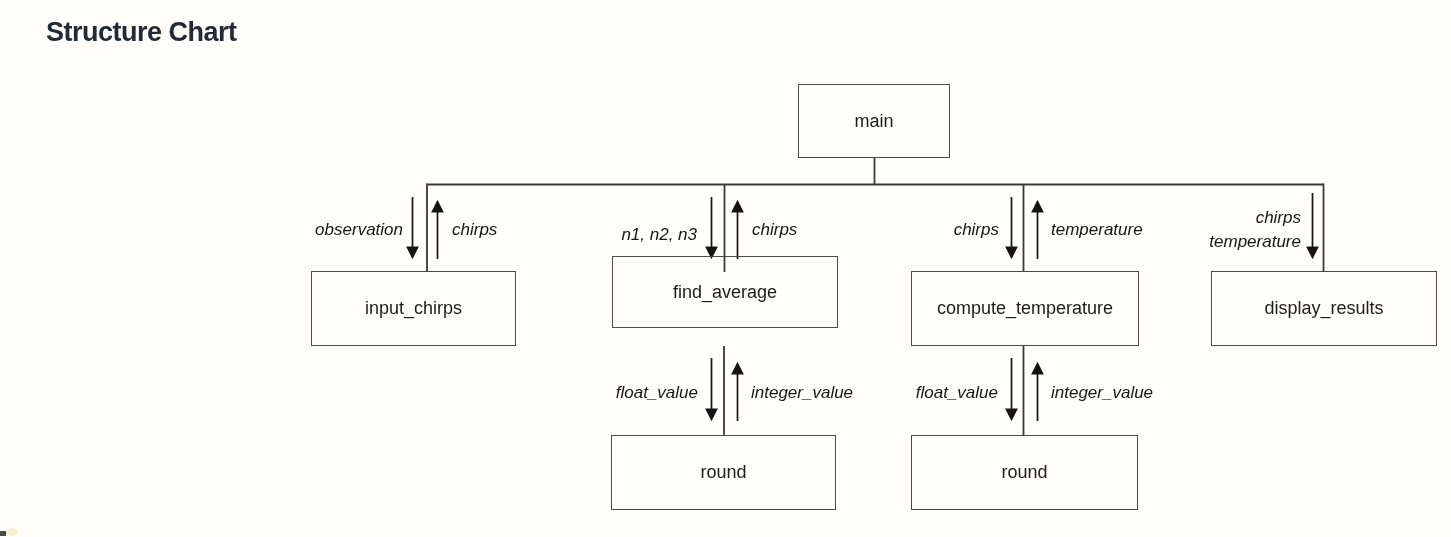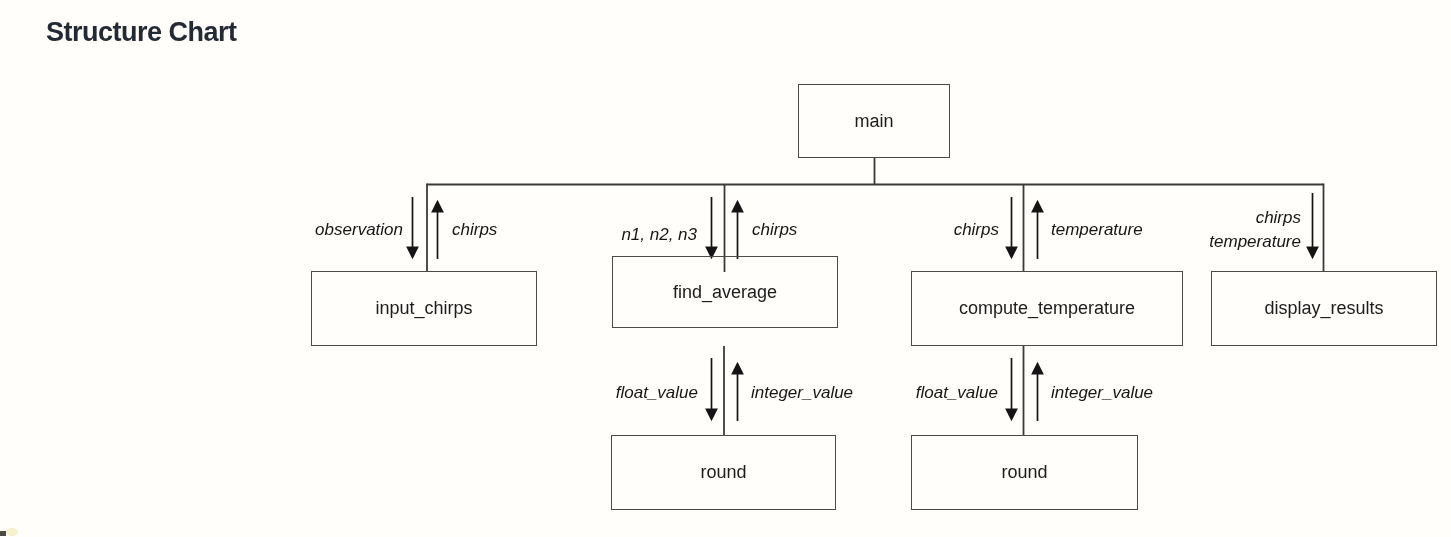--- a/index.html
+++ b/index.html
@@ -33,23 +33,23 @@
     position: absolute;
     border: 1.5px solid #4a4a4a;
     background: transparent;
     display: flex;
     align-items: center;
     justify-content: center;
     font-size: 18px;
     color: #1c1c1c;
   }
   .node-main               { left: 798px;  top: 84px;  width: 152px; height: 74px; }
-  .node-input-chirps       { left: 311px;  top: 271px; width: 226px; height: 75px; }
+  .node-input-chirps       { left: 311px;  top: 271px; width: 205px; height: 75px; }
   .node-find-average       { left: 612px;  top: 256px; width: 226px; height: 72px; }
-  .node-compute-temperature{ left: 911px;  top: 271px; width: 272px; height: 75px; }
+  .node-compute-temperature{ left: 911px;  top: 271px; width: 228px; height: 75px; }
   .node-display-results    { left: 1211px; top: 271px; width: 226px; height: 75px; align-items: center; }
   .node-round-left         { left: 611px;  top: 435px; width: 225px; height: 75px; }
   .node-round-right        { left: 911px;  top: 435px; width: 227px; height: 75px; }
   .flow-label {
     position: absolute;
     font-size: 17px;
     font-style: italic;
     color: #161616;
     line-height: 21px;
     white-space: nowrap;

